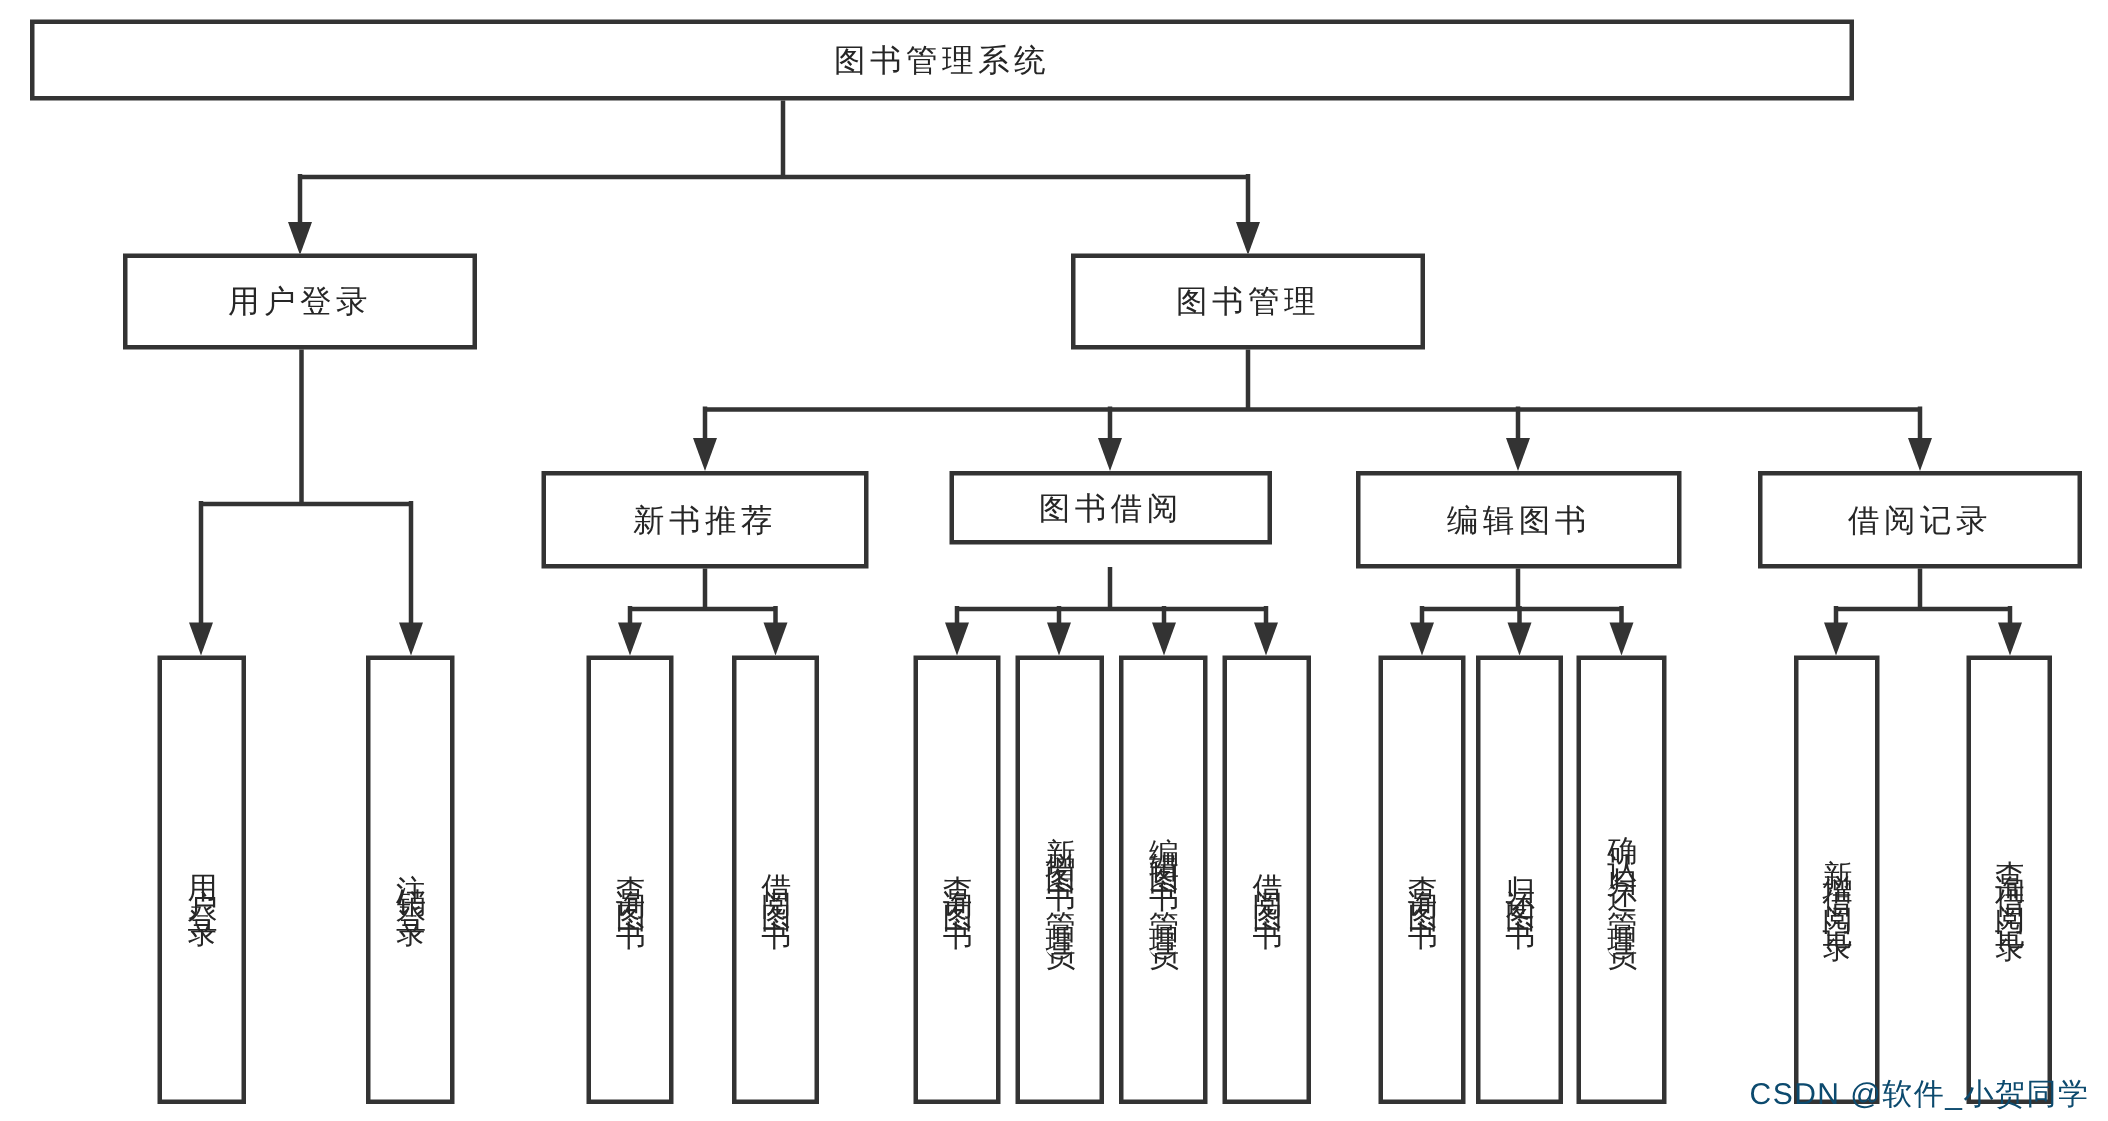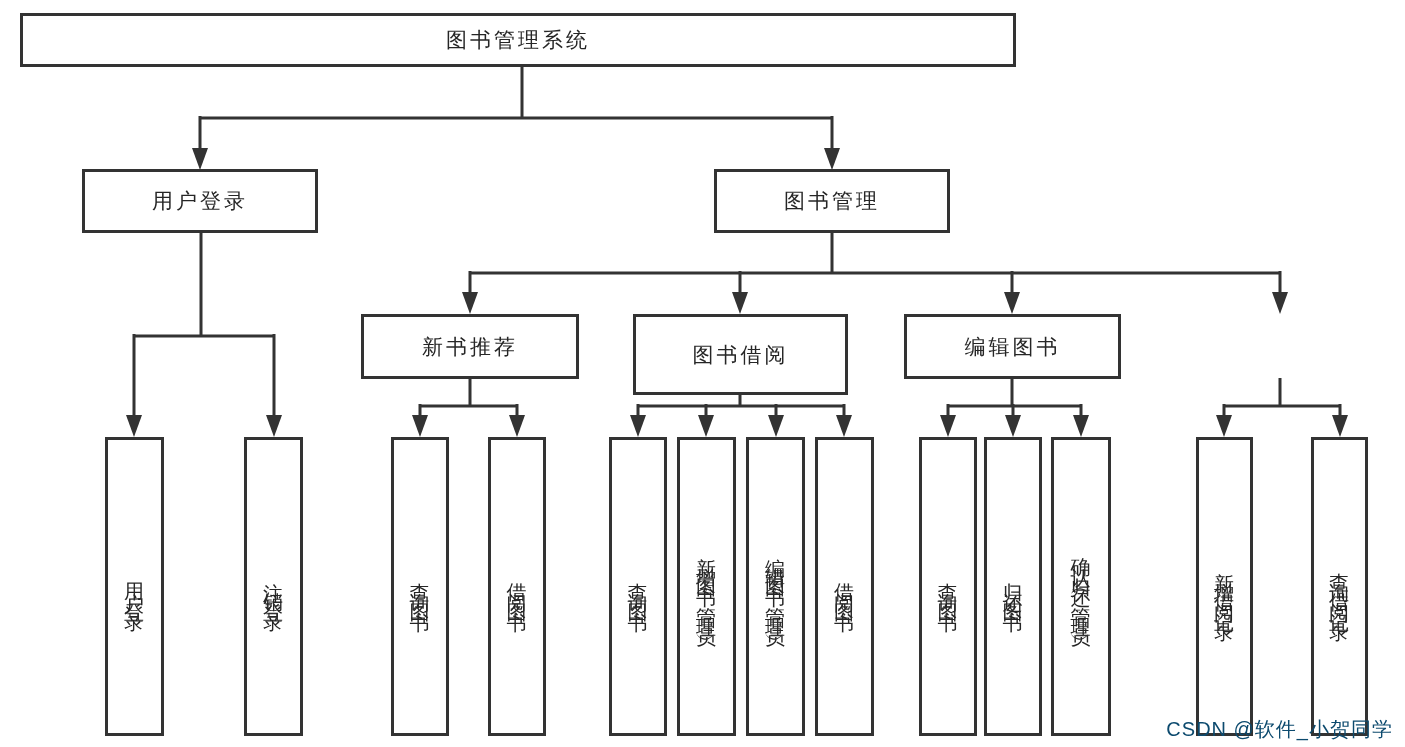--- a/index.html
+++ b/index.html
@@ -91,28 +91,29 @@
       <polygon points="1005,415 1021,415 1013,437" stroke="none"></polygon>
       <polygon points="1073,415 1089,415 1081,437" stroke="none"></polygon>
     </g>
     <g stroke="#333333" stroke-width="3" fill="#333333">
       <path d="M1280 378 V406 M1224 406 H1340 M1224 404 V417 M1340 404 V417" fill="none"></path>
       <polygon points="1216,415 1232,415 1224,437" stroke="none"></polygon>
       <polygon points="1332,415 1348,415 1340,437" stroke="none"></polygon>
     </g>
   </svg>
 
-  <div class="node hnode" style="left:20px; top:13px; width:996px; height:54px;">图书管理系统</div>
+  <div class="node hnode" style="left:20px; top:13px; width:1216px; height:54px;">图书管理系统</div>
 
   <div class="node hnode" style="left:82px; top:169px; width:236px; height:64px;">用户登录</div>
   <div class="node hnode" style="left:714px; top:169px; width:236px; height:64px;font-family:Liberation Serif, serif;">图书管理</div>
 
   <div class="node hnode" style="left:361px; top:314px; width:218px; height:65px;">新书推荐</div>
-  <div class="node hnode" style="left:633px; top:314px; width:215px; height:81px;">图书借阅</div>
+  <div class="node hnode" style="left:633px; top:314px; width:215px; height:49px;">图书借阅</div>
   <div class="node hnode" style="left:904px; top:314px; width:217px; height:65px;">编辑图书</div>
+  <div class="node hnode" style="left:1172px; top:314px; width:216px; height:65px;">借阅记录</div>
 
   <div class="node vnode" style="left:105px; top:437px; width:59px; height:299px;">用户登录</div>
   <div class="node vnode" style="left:244px; top:437px; width:59px; height:299px;">注销登录</div>
 
   <div class="node vnode" style="left:391px; top:437px; width:58px; height:299px;">查询图书</div>
   <div class="node vnode" style="left:488px; top:437px; width:58px; height:299px;">借阅图书</div>
 
   <div class="node vnode" style="left:609px; top:437px; width:58px; height:299px;">查询图书</div>
   <div class="node vnode" style="left:677px; top:437px; width:59px; height:299px;">新增图书（管理员）</div>
   <div class="node vnode" style="left:746px; top:437px; width:59px; height:299px;">编辑图书（管理员）</div>

